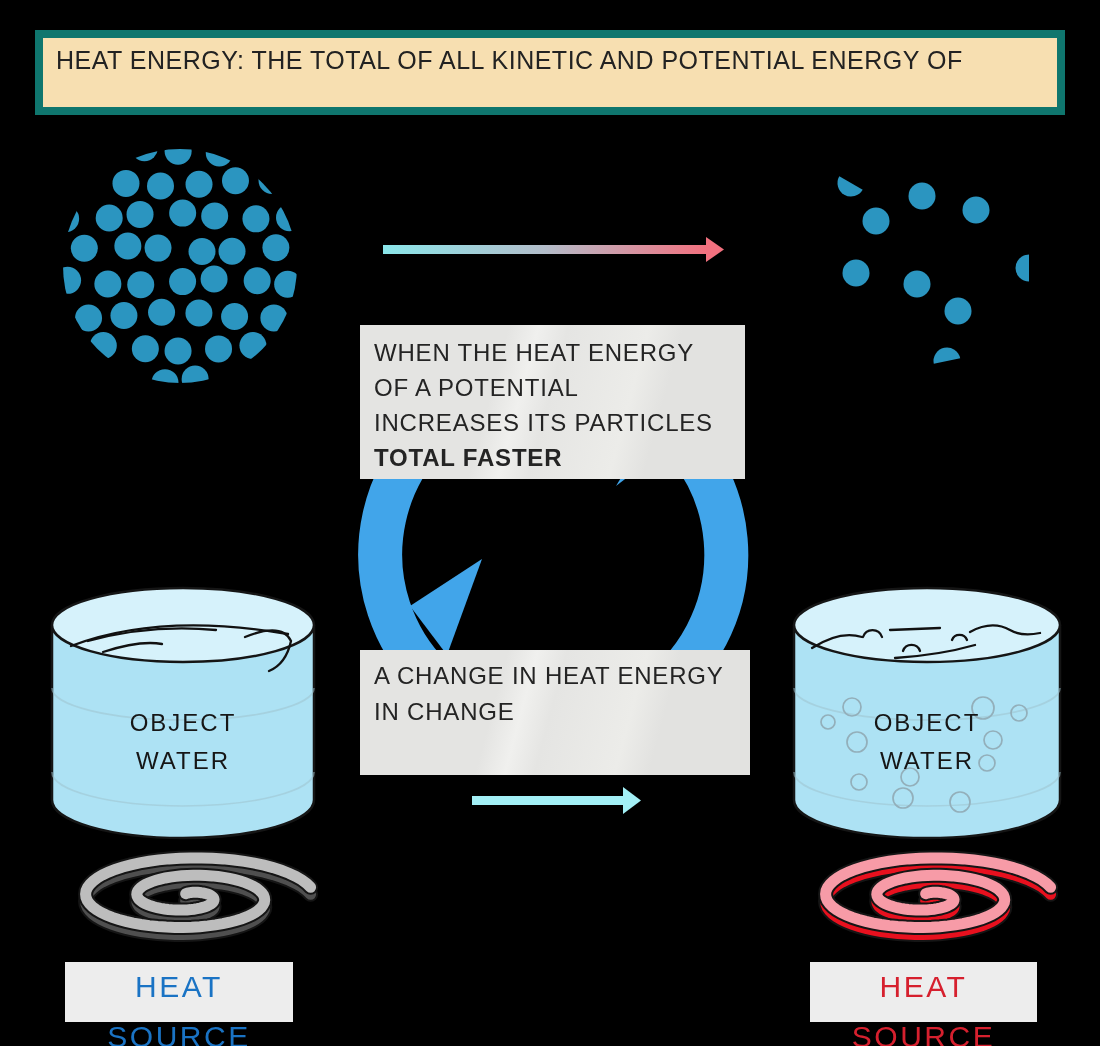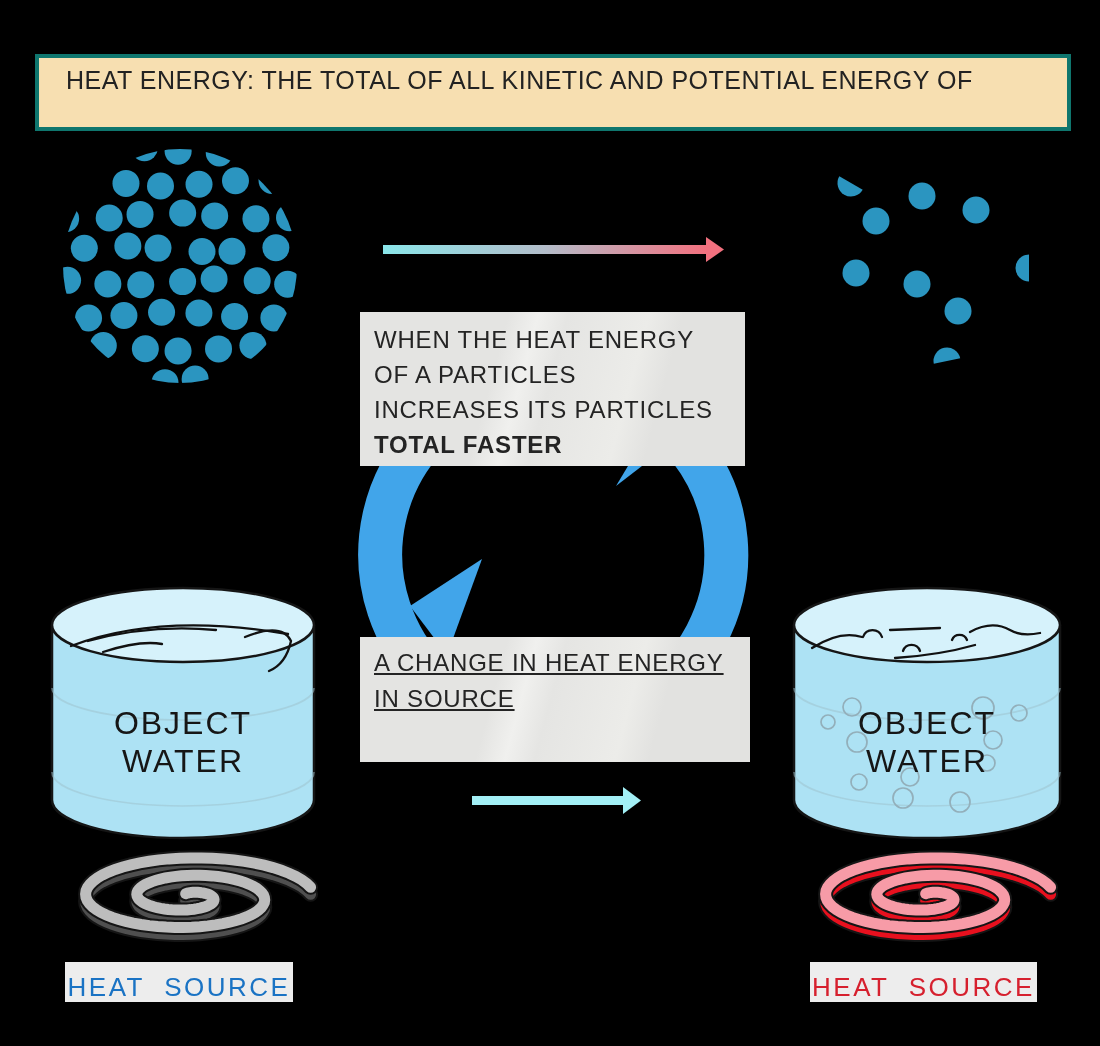--- a/index.html
+++ b/index.html
@@ -1,40 +1,40 @@
 <!DOCTYPE html>
 <html><head>
 <meta charset="utf-8">
 <style>
   html,body{margin:0;padding:0;background:#000;}
   .stage{position:relative;width:1100px;height:1046px;background:#000;overflow:hidden;
          font-family:"Liberation Sans",sans-serif;-webkit-font-smoothing:antialiased;}
   .stage svg.art{position:absolute;left:0;top:0;z-index:1;}
 
   .banner{position:absolute;left:35px;top:30px;width:989px;height:62px;
-          background:#F7DFB1;border:4px solid #0f766e;padding:7px 12px 0 27px;
-          font-size:25px;line-height:31px;letter-spacing:0.5px;color:#222;z-index:3;margin-top:24px;}
+          background:#F7DFB1;border:8px solid #0f766e;padding:7px 12px 0 13px;
+          font-size:25px;line-height:31px;letter-spacing:0.5px;color:#222;z-index:3;}
   .banner div{white-space:nowrap;}
 
   .infobox{position:absolute;color:#242424;z-index:3;
-           background:linear-gradient(105deg,#e4e4e2 35%,#f0f0ee 42%,#e5e5e3 49%,#ecece9 68%,#e2e2e0 76%);}
+           background:linear-gradient(105deg,#e4e4e2 35%,#f0f0ee 42%,#e5e5e3 49%,#ecece9 68%,#e2e2e0 76%);margin-top:13px;}
   .infobox div{white-space:nowrap;}
   .box1{left:360px;top:312px;width:371px;height:144px;padding:10px 0 0 14px;
         font-size:24px;line-height:35px;letter-spacing:0.8px;}
   .box2{left:360px;top:637px;width:376px;height:117px;padding:8px 0 0 14px;
-        font-size:24px;line-height:36px;letter-spacing:0.8px;text-decoration:underline;}
+        font-size:24px;line-height:36px;letter-spacing:0.8px;}
   .bold-line{font-weight:bold;}
 
-  .beaker-label{position:absolute;width:240px;text-align:center;font-size:32px;line-height:38px;
+  .beaker-label{position:absolute;width:240px;text-align:center;font-size:24px;line-height:38px;
                 letter-spacing:2px;color:#161616;z-index:2;}
   #label-left{left:63px;top:704px;}
   #label-right{left:807px;top:704px;}
 
-  .caption{position:absolute;height:40px;line-height:50px;text-align:center;background:#EDEDED;
-           font-size:26px;letter-spacing:2.5px;word-spacing:10px;z-index:3;}
+  .caption{position:absolute;height:60px;line-height:50px;text-align:center;background:#EDEDED;
+           font-size:30px;letter-spacing:2.5px;word-spacing:10px;z-index:3;}
   #cap-left{left:65px;top:962px;width:228px;color:#1A73C4;}
   #cap-right{left:810px;top:962px;width:227px;color:#D6202E;}
 </style>
 </head>
 <body>
 
 <div class="stage">
 
   <svg class="art" width="1100" height="1046" viewBox="0 0 1100 1046">
     <defs>
@@ -180,28 +180,28 @@
         <path d="M925.7 893.7L926.6 893.4L927.5 893.1L928.7 892.8L929.9 892.6L931.3 892.4L932.8 892.3L934.4 892.2L936.1 892.2L937.8 892.3L939.6 892.4L941.4 892.7L943.1 892.9L944.8 893.3L946.5 893.7L948.0 894.2L949.4 894.8L950.7 895.5L951.8 896.2L952.7 896.9L953.4 897.7L953.8 898.6L954.0 899.5L953.9 900.4L953.6 901.3L952.9 902.3L951.9 903.2L950.7 904.1L949.1 905.0L947.3 905.9L945.2 906.7L942.7 907.4L940.1 908.1L937.1 908.7L934.0 909.2L930.7 909.6L927.2 909.9L923.5 910.0L919.8 910.1L916.0 910.0L912.1 909.8L908.3 909.5L904.5 909.0L900.8 908.4L897.2 907.7L893.8 906.8L890.6 905.8L887.6 904.7L885.0 903.5L882.6 902.2L880.6 900.8L879.0 899.3L877.9 897.7L877.1 896.1L876.8 894.4L877.0 892.7L877.7 891.0L878.9 889.3L880.6 887.7L882.7 886.0L885.4 884.5L888.5 883.0L892.1 881.6L896.1 880.3L900.5 879.1L905.3 878.0L910.4 877.1L915.9 876.4L921.5 875.8L927.4 875.5L933.4 875.3L939.6 875.3L945.7 875.5L951.9 875.9L957.9 876.5L963.9 877.4L969.6 878.4L975.1 879.6L980.3 881.0L985.1 882.6L989.5 884.4L993.4 886.3L996.8 888.3L999.6 890.5L1001.9 892.8L1003.5 895.1L1004.4 897.6L1004.7 900.0L1004.3 902.5L1003.1 905.0L1001.3 907.5L998.7 909.9L995.5 912.3L991.6 914.5L987.0 916.7L981.8 918.7L976.0 920.5L969.6 922.2L962.8 923.6L955.5 924.9L947.8 925.9L939.8 926.7L931.6 927.2L923.2 927.4L914.7 927.4L906.2 927.1L897.7 926.5L889.3 925.6L881.2 924.5L873.3 923.1L865.8 921.4L858.8 919.5L852.3 917.4L846.3 915.0L841.0 912.4L836.4 909.7L832.6 906.8L829.5 903.7L827.3 900.6L826.0 897.3L825.6 894.0L826.1 890.7L827.6 887.4L830.0 884.2L833.3 881.0L837.5 877.9L842.5 874.9L848.5 872.1L855.2 869.4L862.7 867.0L870.9 864.9L879.7 862.9L889.1 861.3L898.9 859.9L909.2 858.9L919.8 858.2L930.5 857.9L941.5 857.9L952.4 858.2L963.2 858.9L973.9 860.0L984.3 861.4L994.4 863.1L1004.0 865.2L1013.0 867.6L1021.3 870.3L1028.9 873.2L1035.8 876.4L1041.7 879.8L1046.7 883.5L1050.6 887.3" fill="none" stroke="#F79BA7" stroke-width="11" stroke-linecap="round"></path>
       </g>
   </svg>
 
   <div class="banner">
     <div>HEAT ENERGY: THE TOTAL OF ALL KINETIC AND POTENTIAL ENERGY OF</div>
   </div>
 
   <div class="infobox box1">
     <div>WHEN THE HEAT ENERGY</div>
-    <div>OF A PARTICLES</div>
+    <div>OF A POTENTIAL</div>
     <div>INCREASES ITS PARTICLES</div>
     <div class="bold-line">TOTAL FASTER</div>
   </div>
 
   <div class="infobox box2">
     <div>A CHANGE IN HEAT ENERGY</div>
-    <div>IN SOURCE</div>
+    <div>IN CHANGE</div>
   </div>
 
   <div class="beaker-label" id="label-left">
     <div>OBJECT</div>
     <div>WATER</div>
   </div>
   <div class="beaker-label" id="label-right">
     <div>OBJECT</div>
     <div>WATER</div>
   </div>

